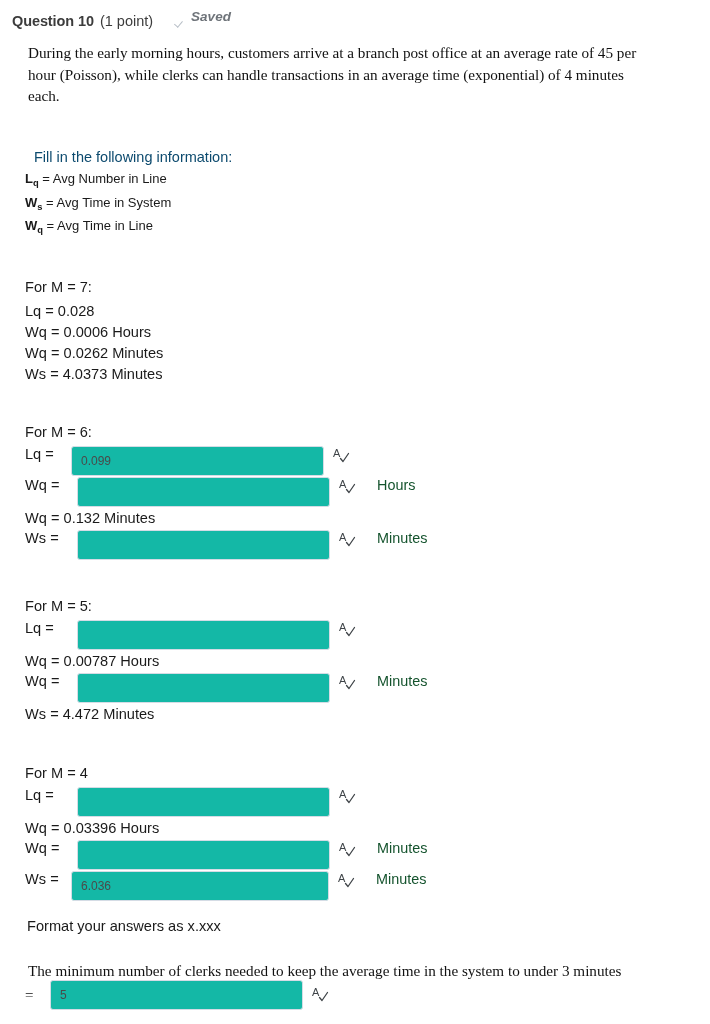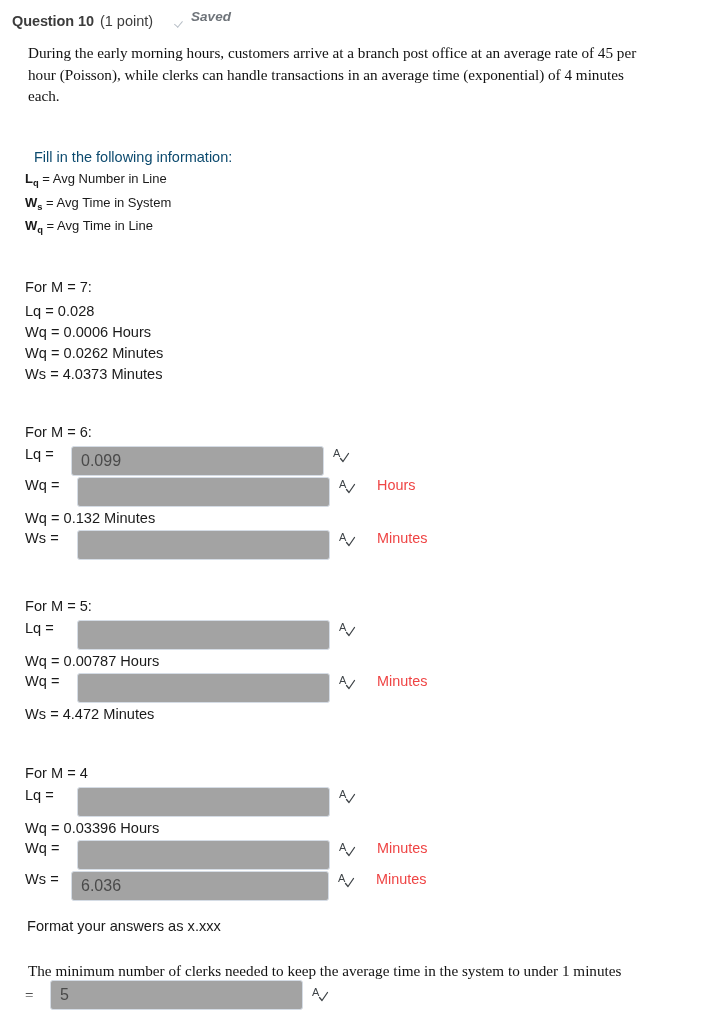--- a/index.html
+++ b/index.html
@@ -134,40 +134,40 @@
     width: 46px;
     flex: 0 0 auto;
     white-space: nowrap;
   }
 
   .txtbox {
     box-sizing: border-box;
     height: 30px;
     border: 1px solid #d5dce5;
     border-radius: 3px;
-    background: #a3a3a3;
+    background: #14b8a6;
     font-family: "Liberation Sans", sans-serif;
-    font-size: 16px;
+    font-size: 12px;
     color: #4a4a4a;
     padding: 0 9px;
     outline: none;
   }
   .txtbox::placeholder { color: transparent; }
 
   .spell-icon {
     flex: 0 0 auto;
     margin-left: 9px;
     width: 18px;
     height: 20px;
     display: inline-block;
   }
   .unit {
     margin-left: 20px;
     font-size: 14.4px;
-    color: #ef4444;
+    color: #14532d;
     white-space: nowrap;
   }
 
   
   .format-note {
     position: absolute;
     left: 27px;
     top: 918px;
     font-size: 14.6px;
     color: #1a1a1a;
@@ -307,21 +307,21 @@
         <span class="spell-icon"><svg viewBox="0 0 18 20" width="18" height="20">
             <text x="0" y="11" font-family="Liberation Sans, sans-serif" font-size="11" fill="#3f4448">A</text>
             <path d="M7.5 12.5 L10 15.5 L15.5 7.5" stroke="#3f4448" stroke-width="1.3" fill="none" stroke-linecap="round" stroke-linejoin="round"></path>
           </svg></span>
         <span class="unit">Minutes</span>
       </div>
     </div>
   </div>
 
 <div class="format-note">Format your answers as x.xxx</div>
-<div class="final-q">The minimum number of clerks needed to keep the average time in the system to under 1 minutes</div>
+<div class="final-q">The minimum number of clerks needed to keep the average time in the system to under 3 minutes</div>
 <div class="final-row">
   <span class="eq-sign">=</span>
   <input class="txtbox" style="width: 253px;" value="5">
   <span class="spell-icon">
     <svg viewBox="0 0 18 20" width="18" height="20">
       <text x="0" y="11" font-family="Liberation Sans, sans-serif" font-size="11" fill="#3f4448">A</text>
       <path d="M7.5 12.5 L10 15.5 L15.5 7.5" stroke="#3f4448" stroke-width="1.3" fill="none" stroke-linecap="round" stroke-linejoin="round"></path>
     </svg>
   </span>
 </div>

